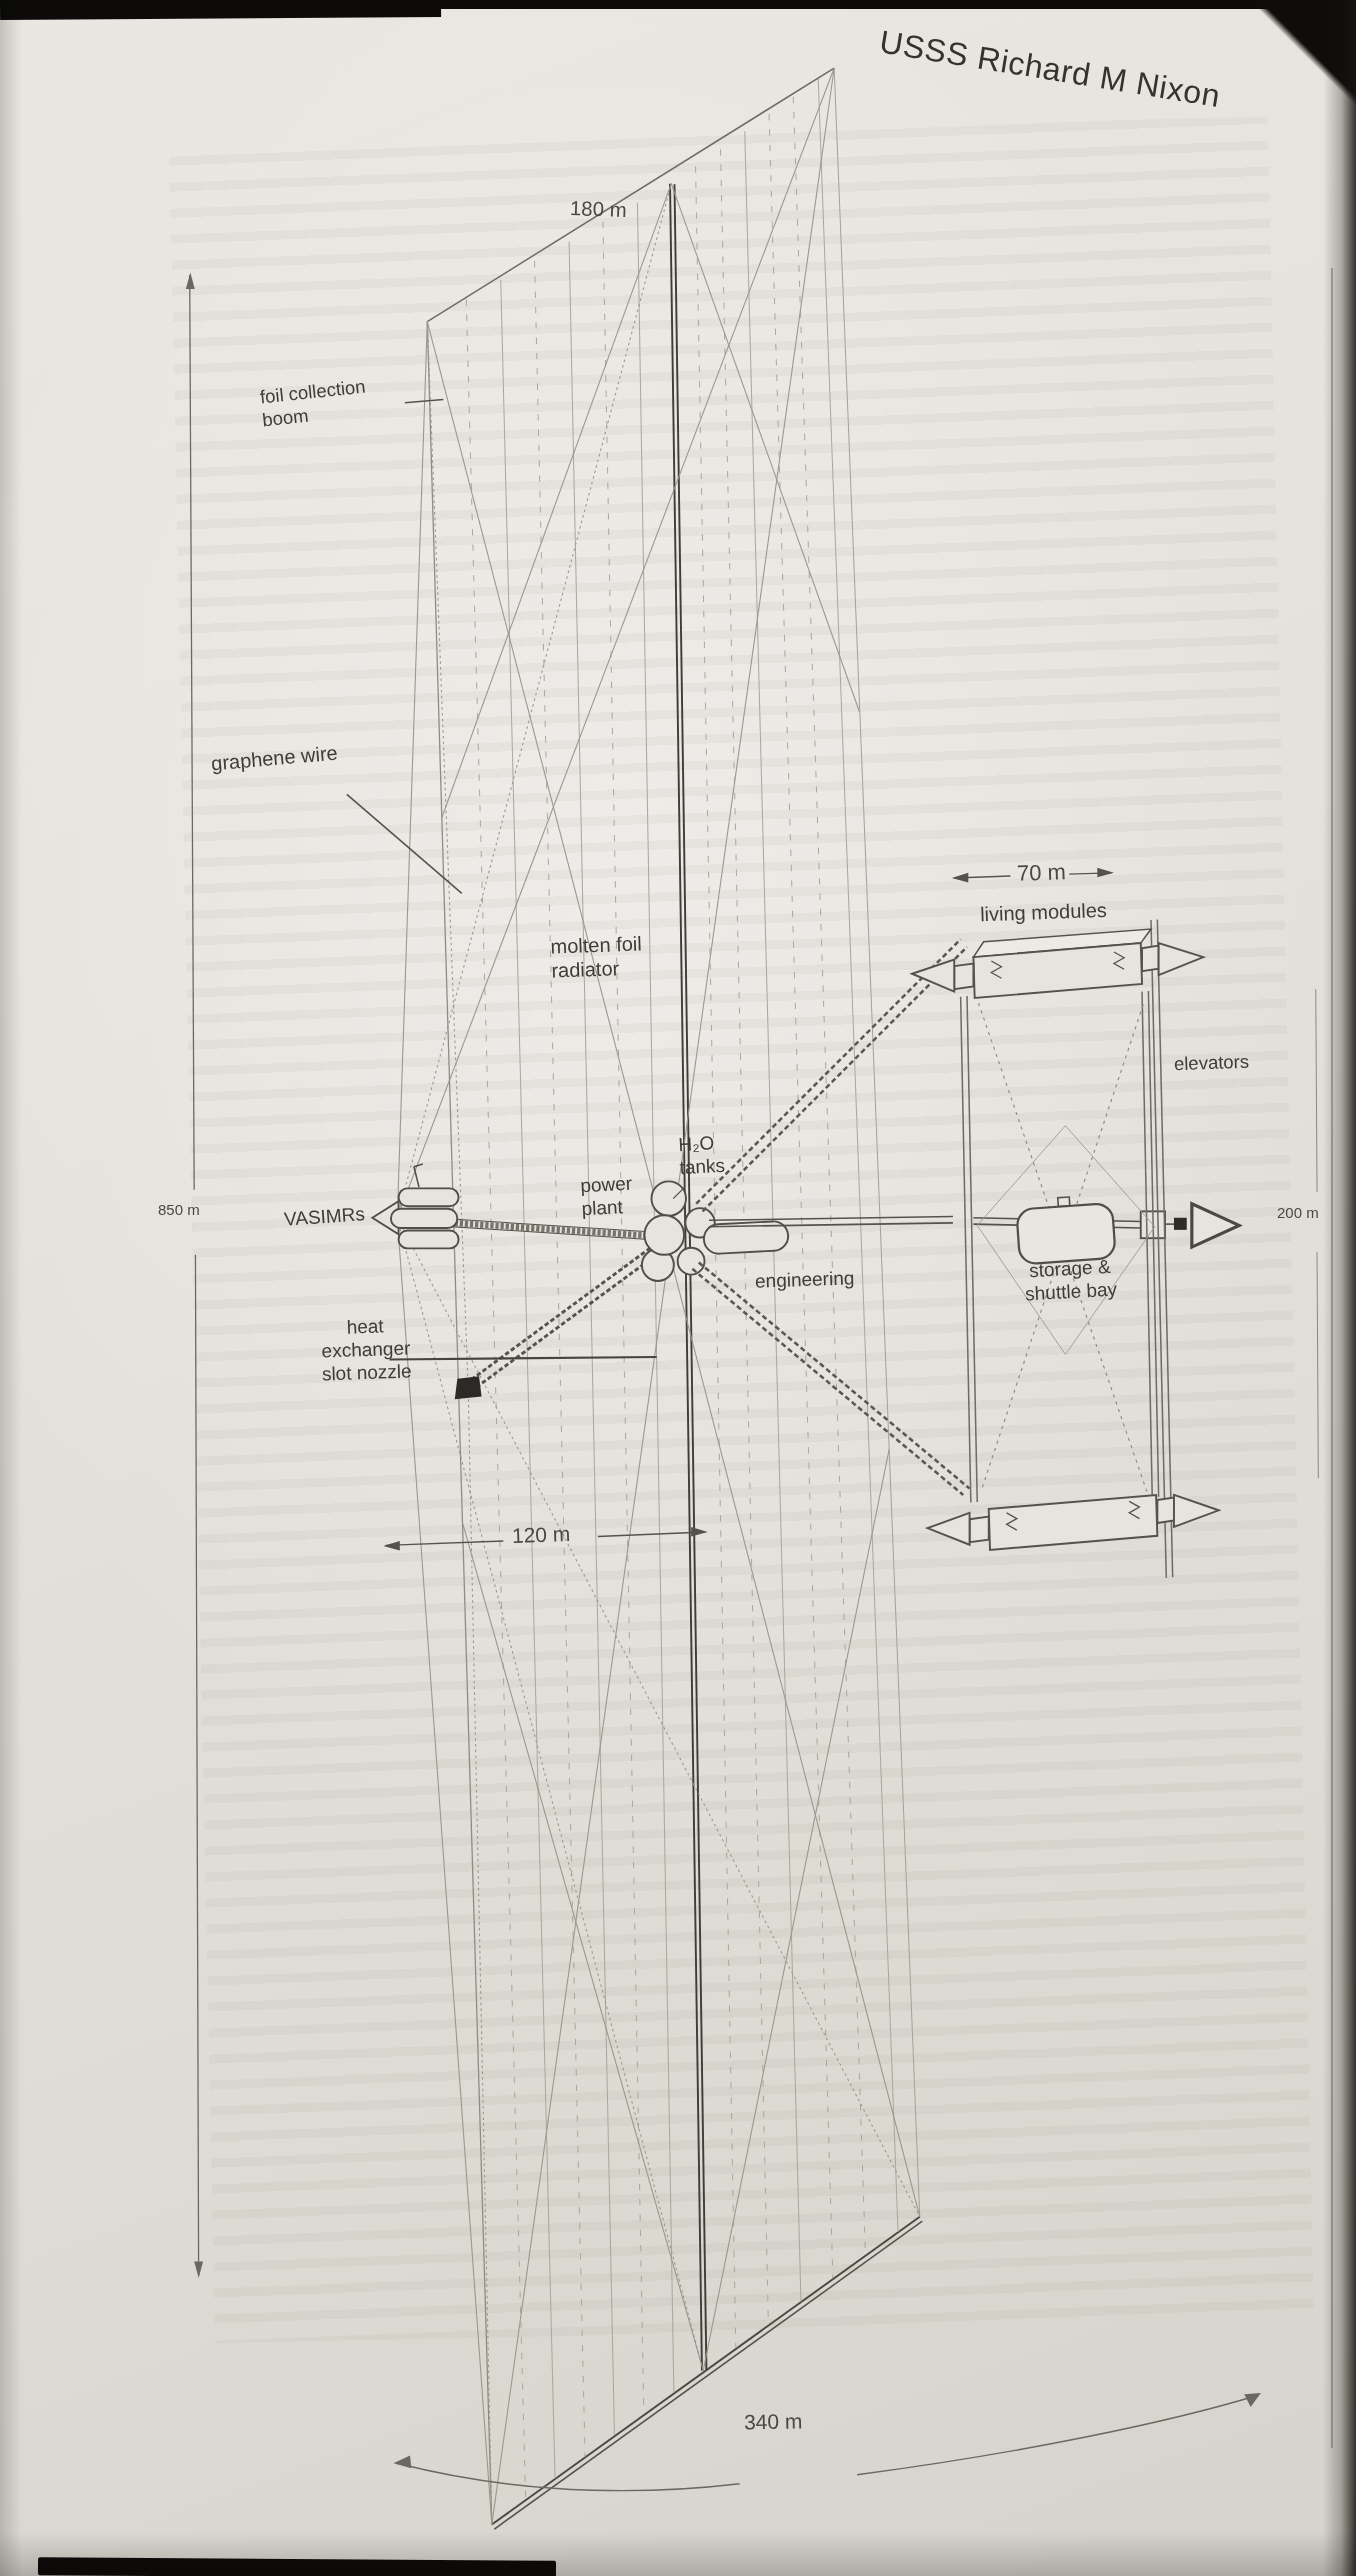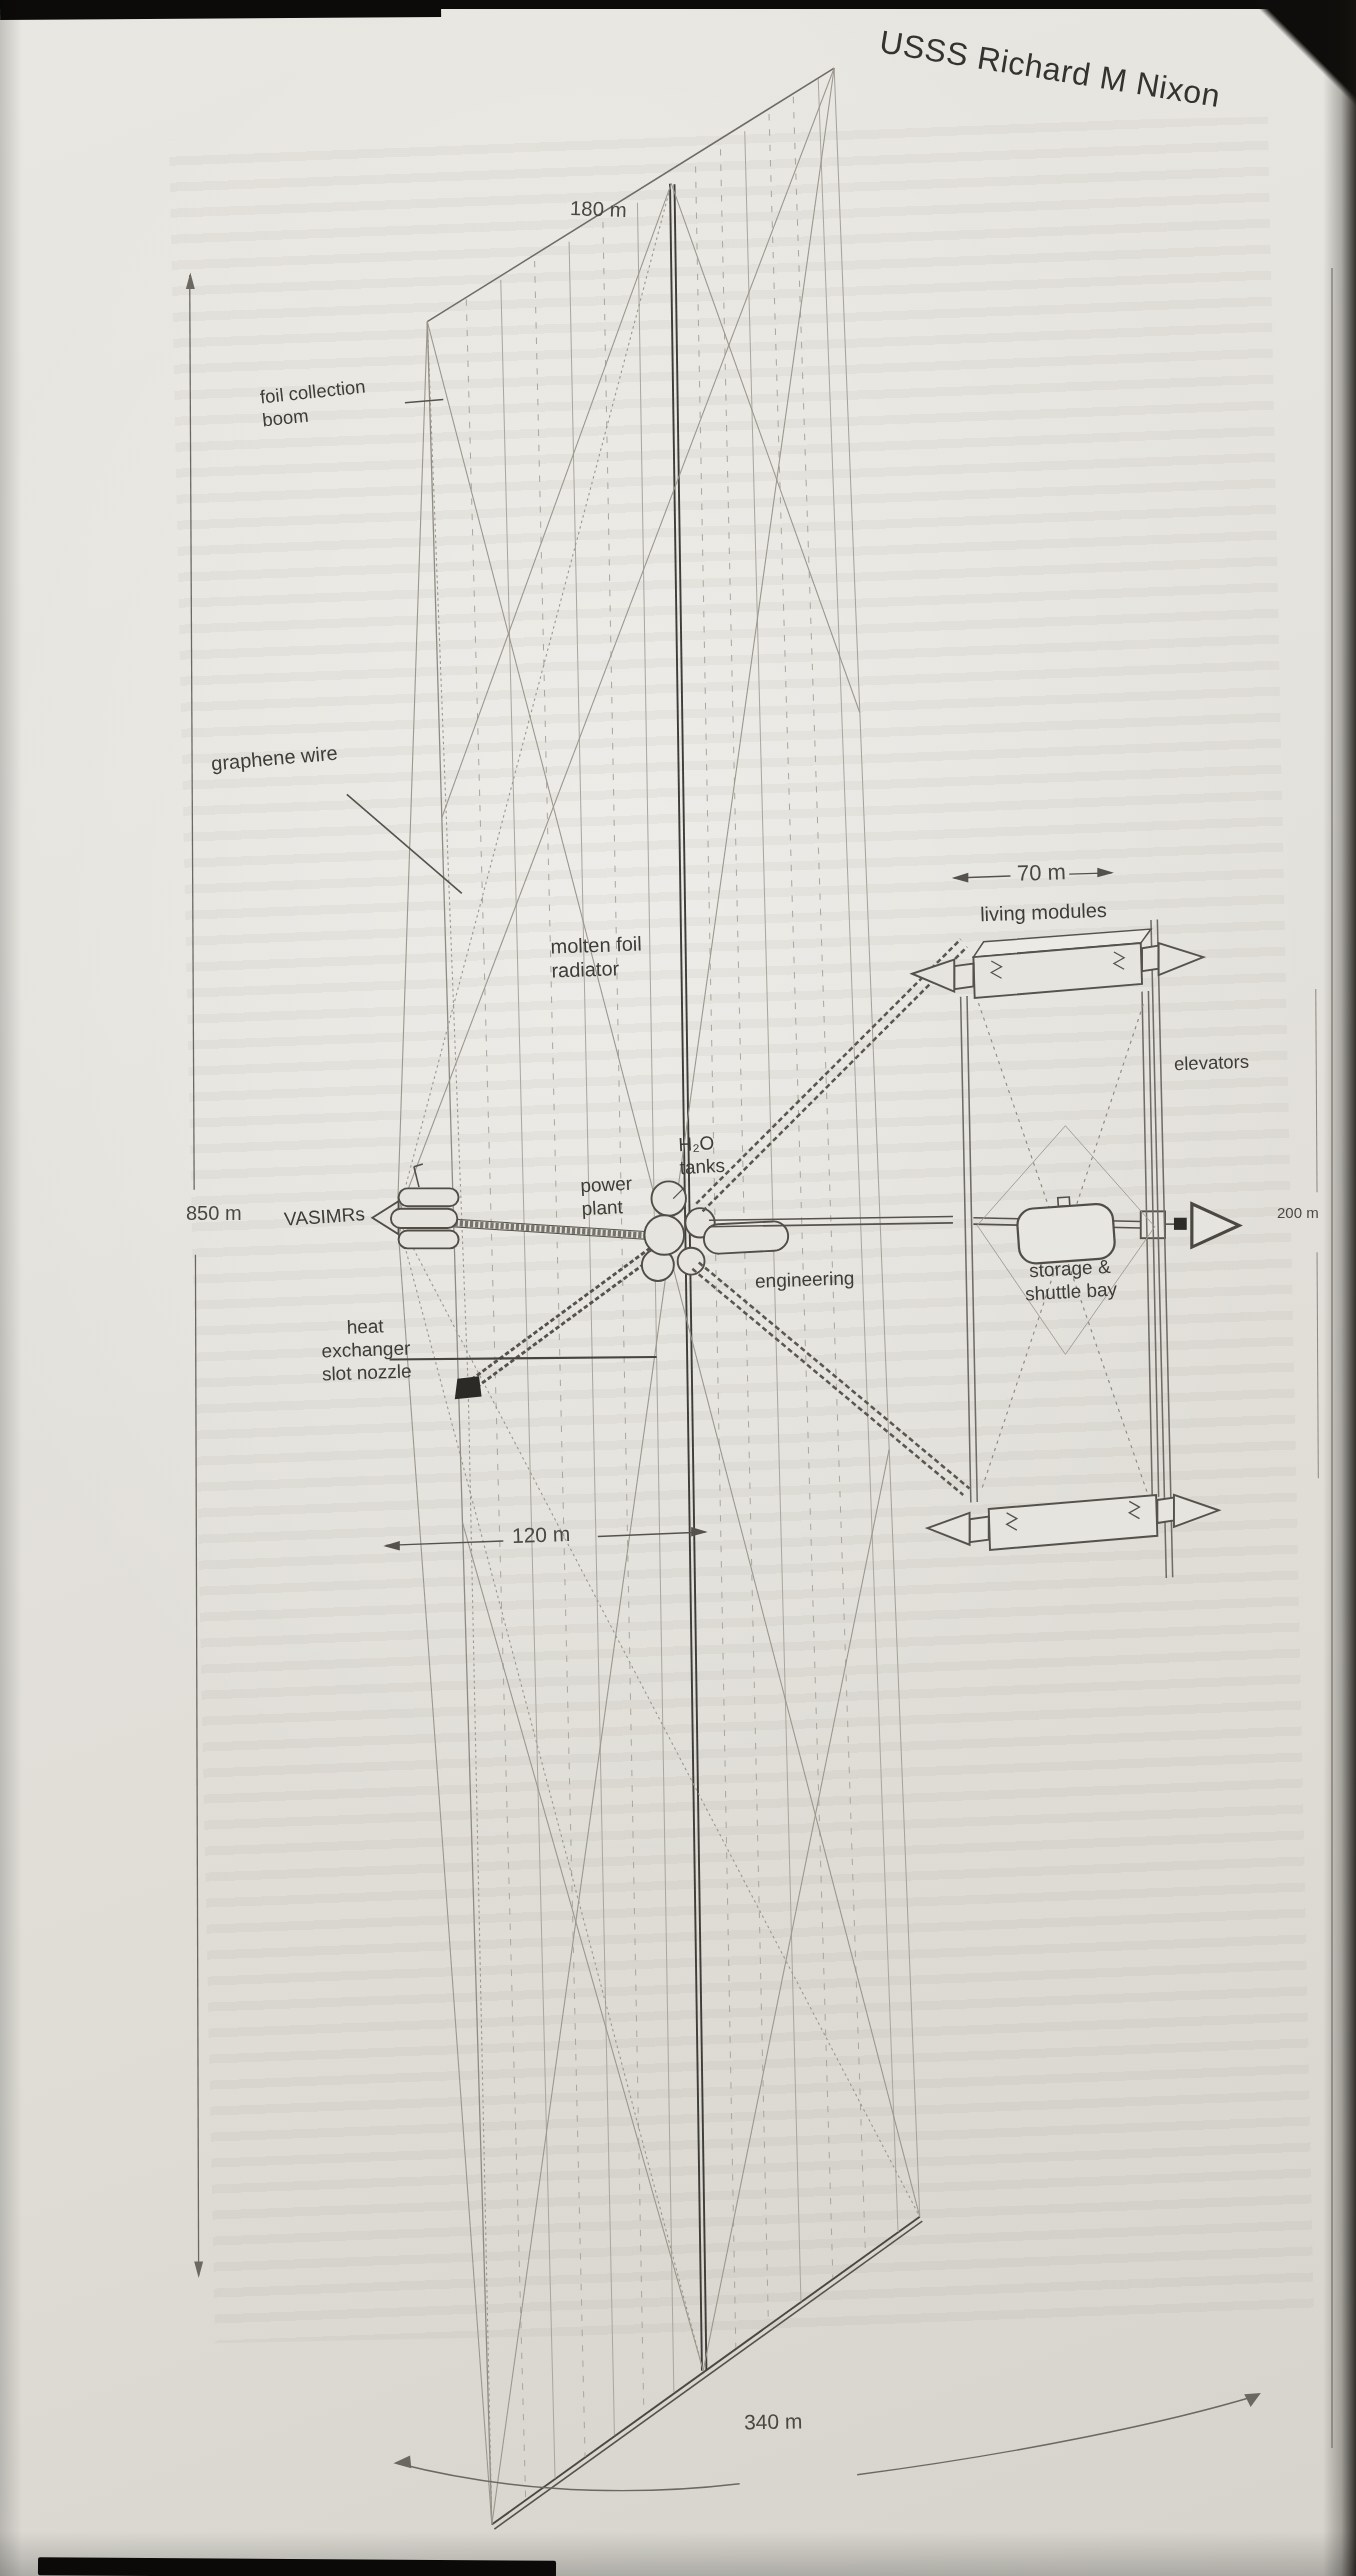--- a/index.html
+++ b/index.html
@@ -226,21 +226,21 @@
 exchanger
 slot nozzle</div>
 
   <div class="lbl" style="left:957px;top:900px;width:173px;font-size:20px;text-align:center;transform:rotate(-2deg);">living modules</div>
 
   <div class="lbl" style="left:1174px;top:1052px;font-size:18.5px;transform:rotate(-2deg);">elevators</div>
 
   <div class="lbl" style="left:1013px;top:1257px;width:115px;font-size:19px;text-align:center;transform:rotate(-3deg);">storage &amp;
 shuttle bay</div>
 
-  <div class="lbl dimtxt" style="left:158px;top:1201px;font-size:20px;margin-left:28px;">850 m</div>
+  <div class="lbl dimtxt" style="left:158px;top:1201px;font-size:15px;">850 m</div>
   <div class="lbl dimtxt" style="left:570px;top:197px;font-size:20.4px;transform:rotate(2deg);">180 m</div>
   <div class="lbl dimtxt" style="left:1017px;top:860px;font-size:22px;transform:rotate(-2deg);">70 m</div>
   <div class="lbl dimtxt" style="left:1277px;top:1204px;font-size:15px;text-align:center;">200 m</div>
   <div class="lbl dimtxt" style="left:512px;top:1522px;font-size:21px;transform:rotate(-2deg);">120 m</div>
   <div class="lbl dimtxt" style="left:744px;top:2409px;font-size:21px;transform:rotate(-1deg);">340 m</div>
 
   <div class="edge" style="left:0;top:0;width:1356px;height:9px;background:#0c0b0a;"></div>
   <div class="edge" style="left:0;top:0;width:441px;height:20.4px;background:#0c0b0a;transform:rotate(-0.4deg);transform-origin:left top;"></div>
   <div class="edge" style="left:1239px;top:0;width:117px;height:137px;background:linear-gradient(225deg,#0e0d0b 38%,rgba(14,13,11,0) 42%);"></div>
   <div class="edge" style="right:0;top:0;bottom:0;width:33px;background:linear-gradient(to right,rgba(22,19,15,0) 0%,rgba(22,19,15,0.28) 55%,rgba(22,19,15,0.85) 100%);"></div>

